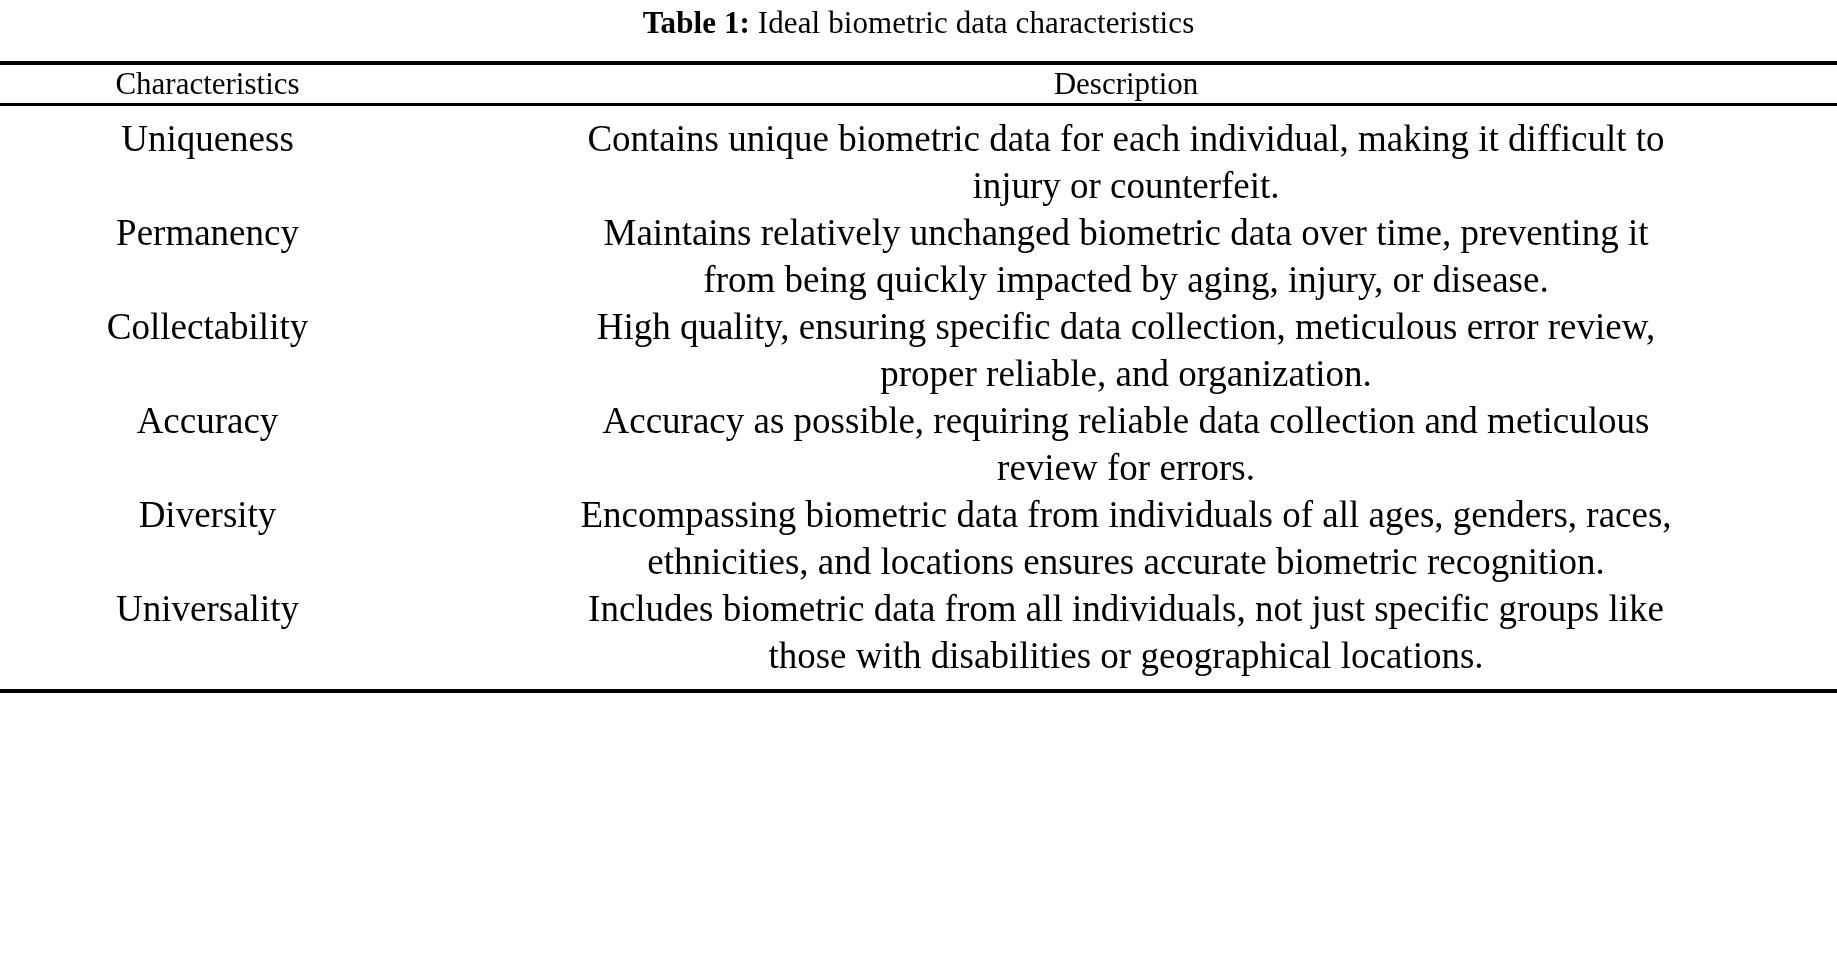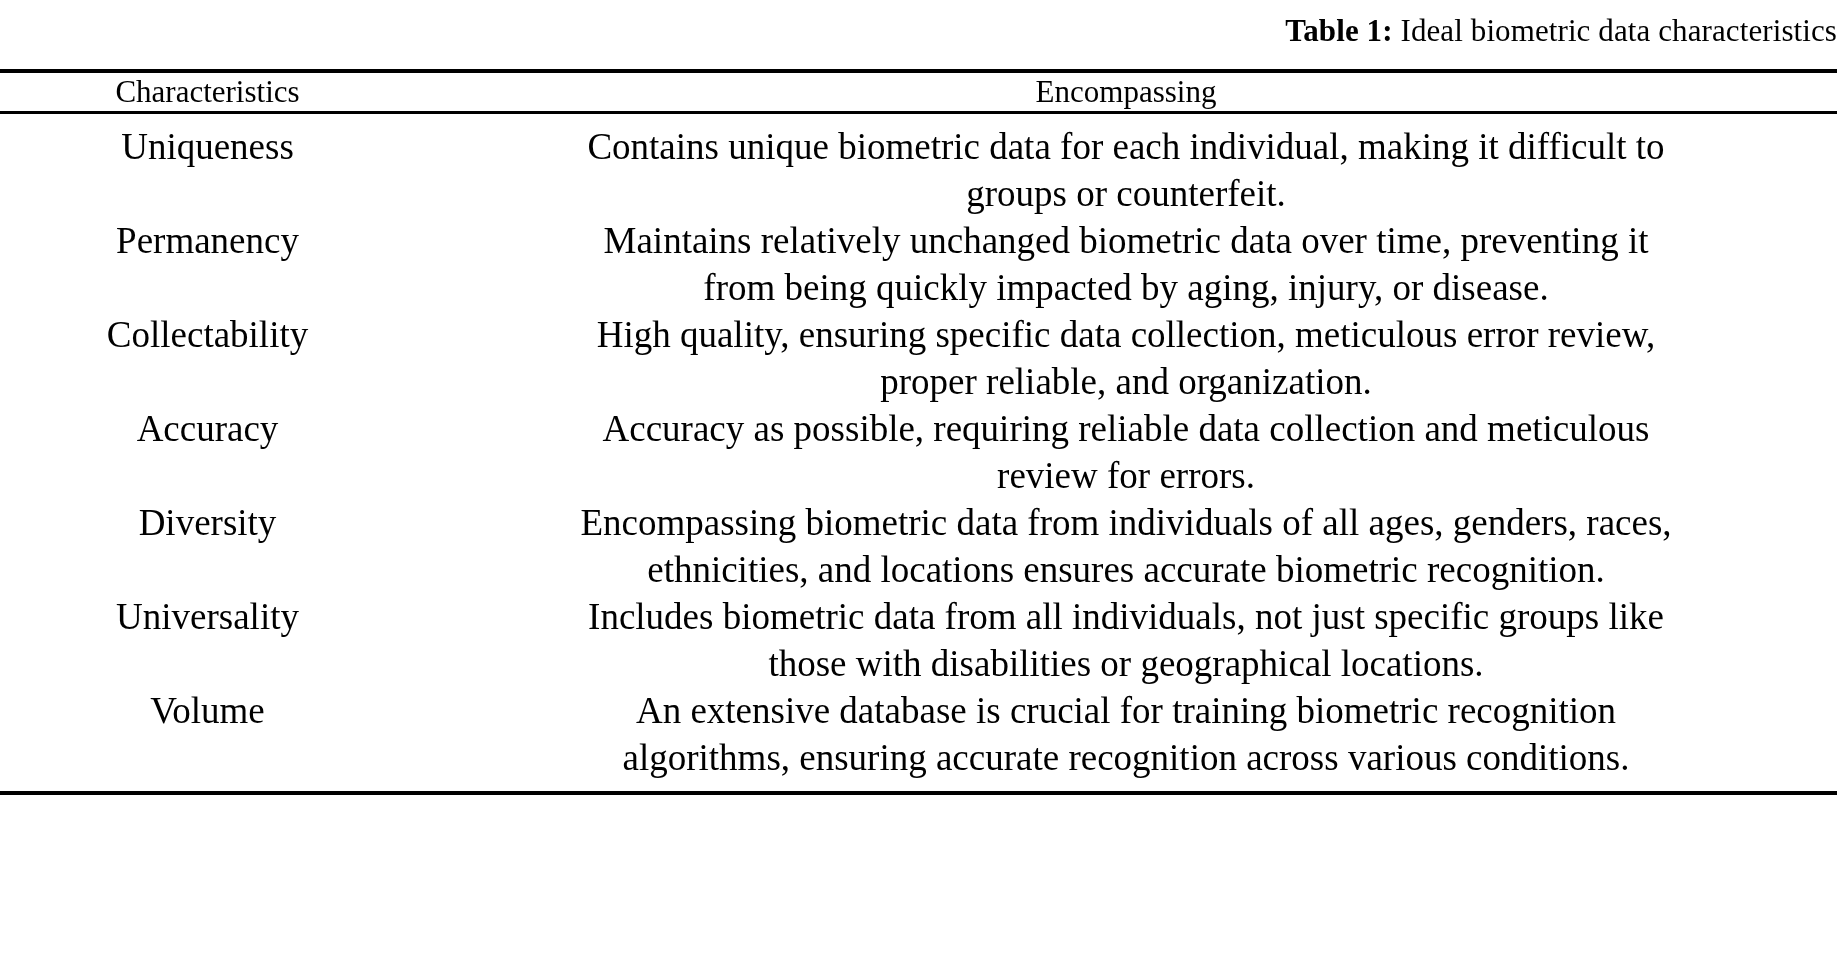--- a/index.html
+++ b/index.html
@@ -20,24 +20,24 @@
     position: relative;
     width: 1837px;
     height: 962px;
     box-sizing: border-box;
     padding: 0;
   }
 
   
   .caption {
     width: 100%;
-    text-align: right;
+    text-align: center;
     font-size: 31px;
     line-height: 38px;
-    padding-top: 12px;
+    padding-top: 4px;
     padding-bottom: 19px;
     letter-spacing: 0.1px;
   }
   .caption-label {
     font-weight: bold;
   }
   .caption-text {
     font-weight: normal;
   }
 
@@ -102,38 +102,38 @@
   <div class="rule rule-top"></div>
 
   <table class="biotable">
     <colgroup>
       <col class="col-char">
       <col class="col-desc">
     </colgroup>
     <thead>
       <tr class="head-row">
         <th class="cell-char">Characteristics</th>
-        <th class="cell-desc">Encompassing</th>
+        <th class="cell-desc">Description</th>
       </tr>
     </thead>
   </table>
 
   <div class="rule rule-header"></div>
 
   <table class="biotable">
     <colgroup>
       <col class="col-char">
       <col class="col-desc">
     </colgroup>
     <tbody>
       <tr class="body-row">
         <td class="cell-char">Uniqueness</td>
         <td class="cell-desc">
           <span class="desc-line">Contains unique biometric data for each individual, making it difficult to</span>
-          <span class="desc-line">groups or counterfeit.</span>
+          <span class="desc-line">injury or counterfeit.</span>
         </td>
       </tr>
       <tr class="body-row">
         <td class="cell-char">Permanency</td>
         <td class="cell-desc">
           <span class="desc-line">Maintains relatively unchanged biometric data over time, preventing it</span>
           <span class="desc-line">from being quickly impacted by aging, injury, or disease.</span>
         </td>
       </tr>
       <tr class="body-row">
@@ -157,25 +157,18 @@
           <span class="desc-line">ethnicities, and locations ensures accurate biometric recognition.</span>
         </td>
       </tr>
       <tr class="body-row">
         <td class="cell-char">Universality</td>
         <td class="cell-desc">
           <span class="desc-line">Includes biometric data from all individuals, not just specific groups like</span>
           <span class="desc-line">those with disabilities or geographical locations.</span>
         </td>
       </tr>
-      <tr class="body-row">
-        <td class="cell-char">Volume</td>
-        <td class="cell-desc">
-          <span class="desc-line">An extensive database is crucial for training biometric recognition</span>
-          <span class="desc-line">algorithms, ensuring accurate recognition across various conditions.</span>
-        </td>
-      </tr>
     </tbody>
   </table>
 
   <div class="rule rule-bottom"></div>
 
 </div>
 
 </body></html>

